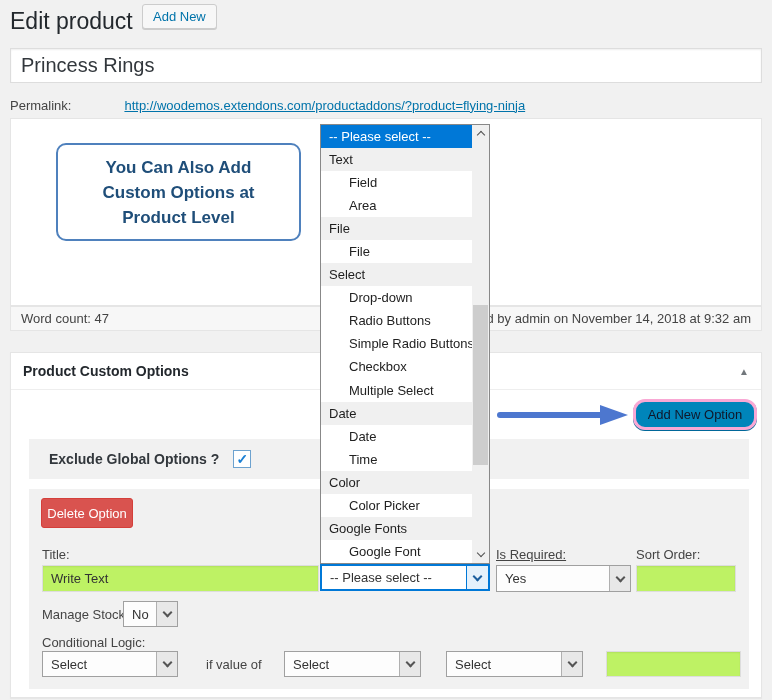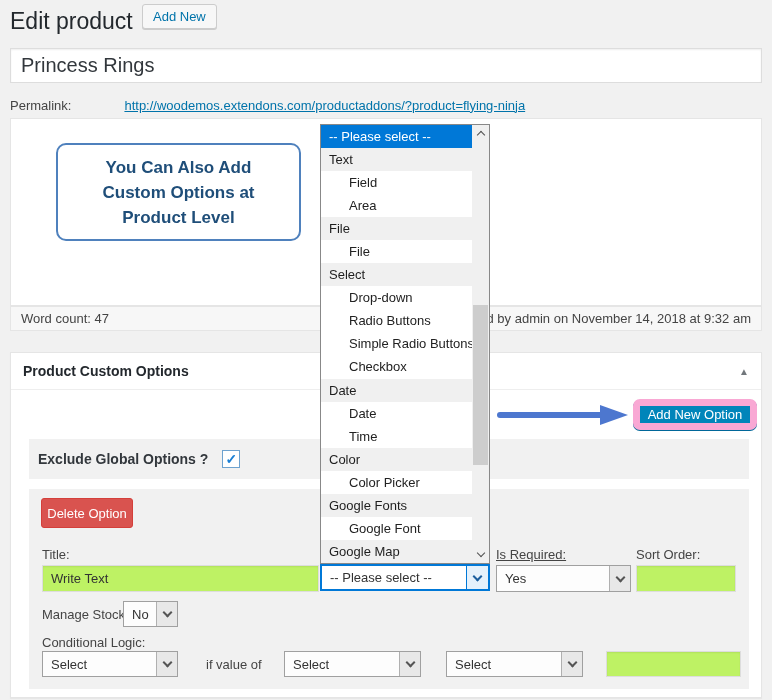--- a/index.html
+++ b/index.html
@@ -59,28 +59,28 @@
   }
   .metabox-header {
     height:37px; border-bottom:1px solid #eee; padding:0 12px;
     display:flex; align-items:center; justify-content:space-between;
   }
   .metabox-title { font-size:14px; font-weight:bold; color:#23282d; }
   .toggle-icon { color:#72777c; font-size:10px; cursor:pointer; }
 
   .add-option-btn {
     position:absolute; left:622px; top:46px; width:124px; height:31px;
-    background:#0085ba; border:7px solid #f9a8d4; border-radius:7px; color:#ffffff;
+    background:#0085ba; border:3px solid #f9a8d4; border-radius:12px; color:#0f172a;
     font-size:13px; cursor:pointer; box-shadow:0 1px 0 #006799;
     font-family:"Liberation Sans", sans-serif;
   }
   .pointer-arrow { position:absolute; left:483px; top:48px; }
 
   .gray-bar { position:absolute; left:18px; top:86px; width:720px; height:40px; background:#f1f1f1;
-    display:flex; align-items:center; padding-left:9px; }
+    display:flex; align-items:center; padding-left:20px; }
   .exclude-label { font-size:14px; font-weight:bold; color:#32373c; }
   .checkbox {
     width:18px; height:18px; margin-left:14px; background:#fff; border:1px solid #6da2cf;
     display:flex; align-items:center; justify-content:center; cursor:pointer;
   }
   .checkbox .check { color:#1a7fd4; font-size:14px; font-weight:bold; line-height:1; }
 
   .option-box { position:absolute; left:18px; top:136px; width:720px; height:200px; background:#f1f1f1; }
   .delete-btn {
     position:absolute; left:12px; top:9px; width:92px; height:30px;
@@ -245,20 +245,21 @@
     <div class="dd-row dd-group">Text</div>
     <div class="dd-row dd-opt">Field</div>
     <div class="dd-row dd-opt">Area</div>
     <div class="dd-row dd-group">File</div>
     <div class="dd-row dd-opt">File</div>
     <div class="dd-row dd-group">Select</div>
     <div class="dd-row dd-opt">Drop-down</div>
     <div class="dd-row dd-opt">Radio Buttons</div>
     <div class="dd-row dd-opt">Simple Radio Buttons</div>
     <div class="dd-row dd-opt">Checkbox</div>
+    <div class="dd-row dd-opt">Multiple Select</div>
     <div class="dd-row dd-group">Date</div>
     <div class="dd-row dd-opt">Date</div>
     <div class="dd-row dd-opt">Time</div>
     <div class="dd-row dd-group">Color</div>
     <div class="dd-row dd-opt">Color Picker</div>
     <div class="dd-row dd-group">Google Fonts</div>
     <div class="dd-row dd-opt">Google Font</div>
     <div class="dd-row dd-group">Google Map</div>
   </div>
   <div class="dd-scrollbar">

